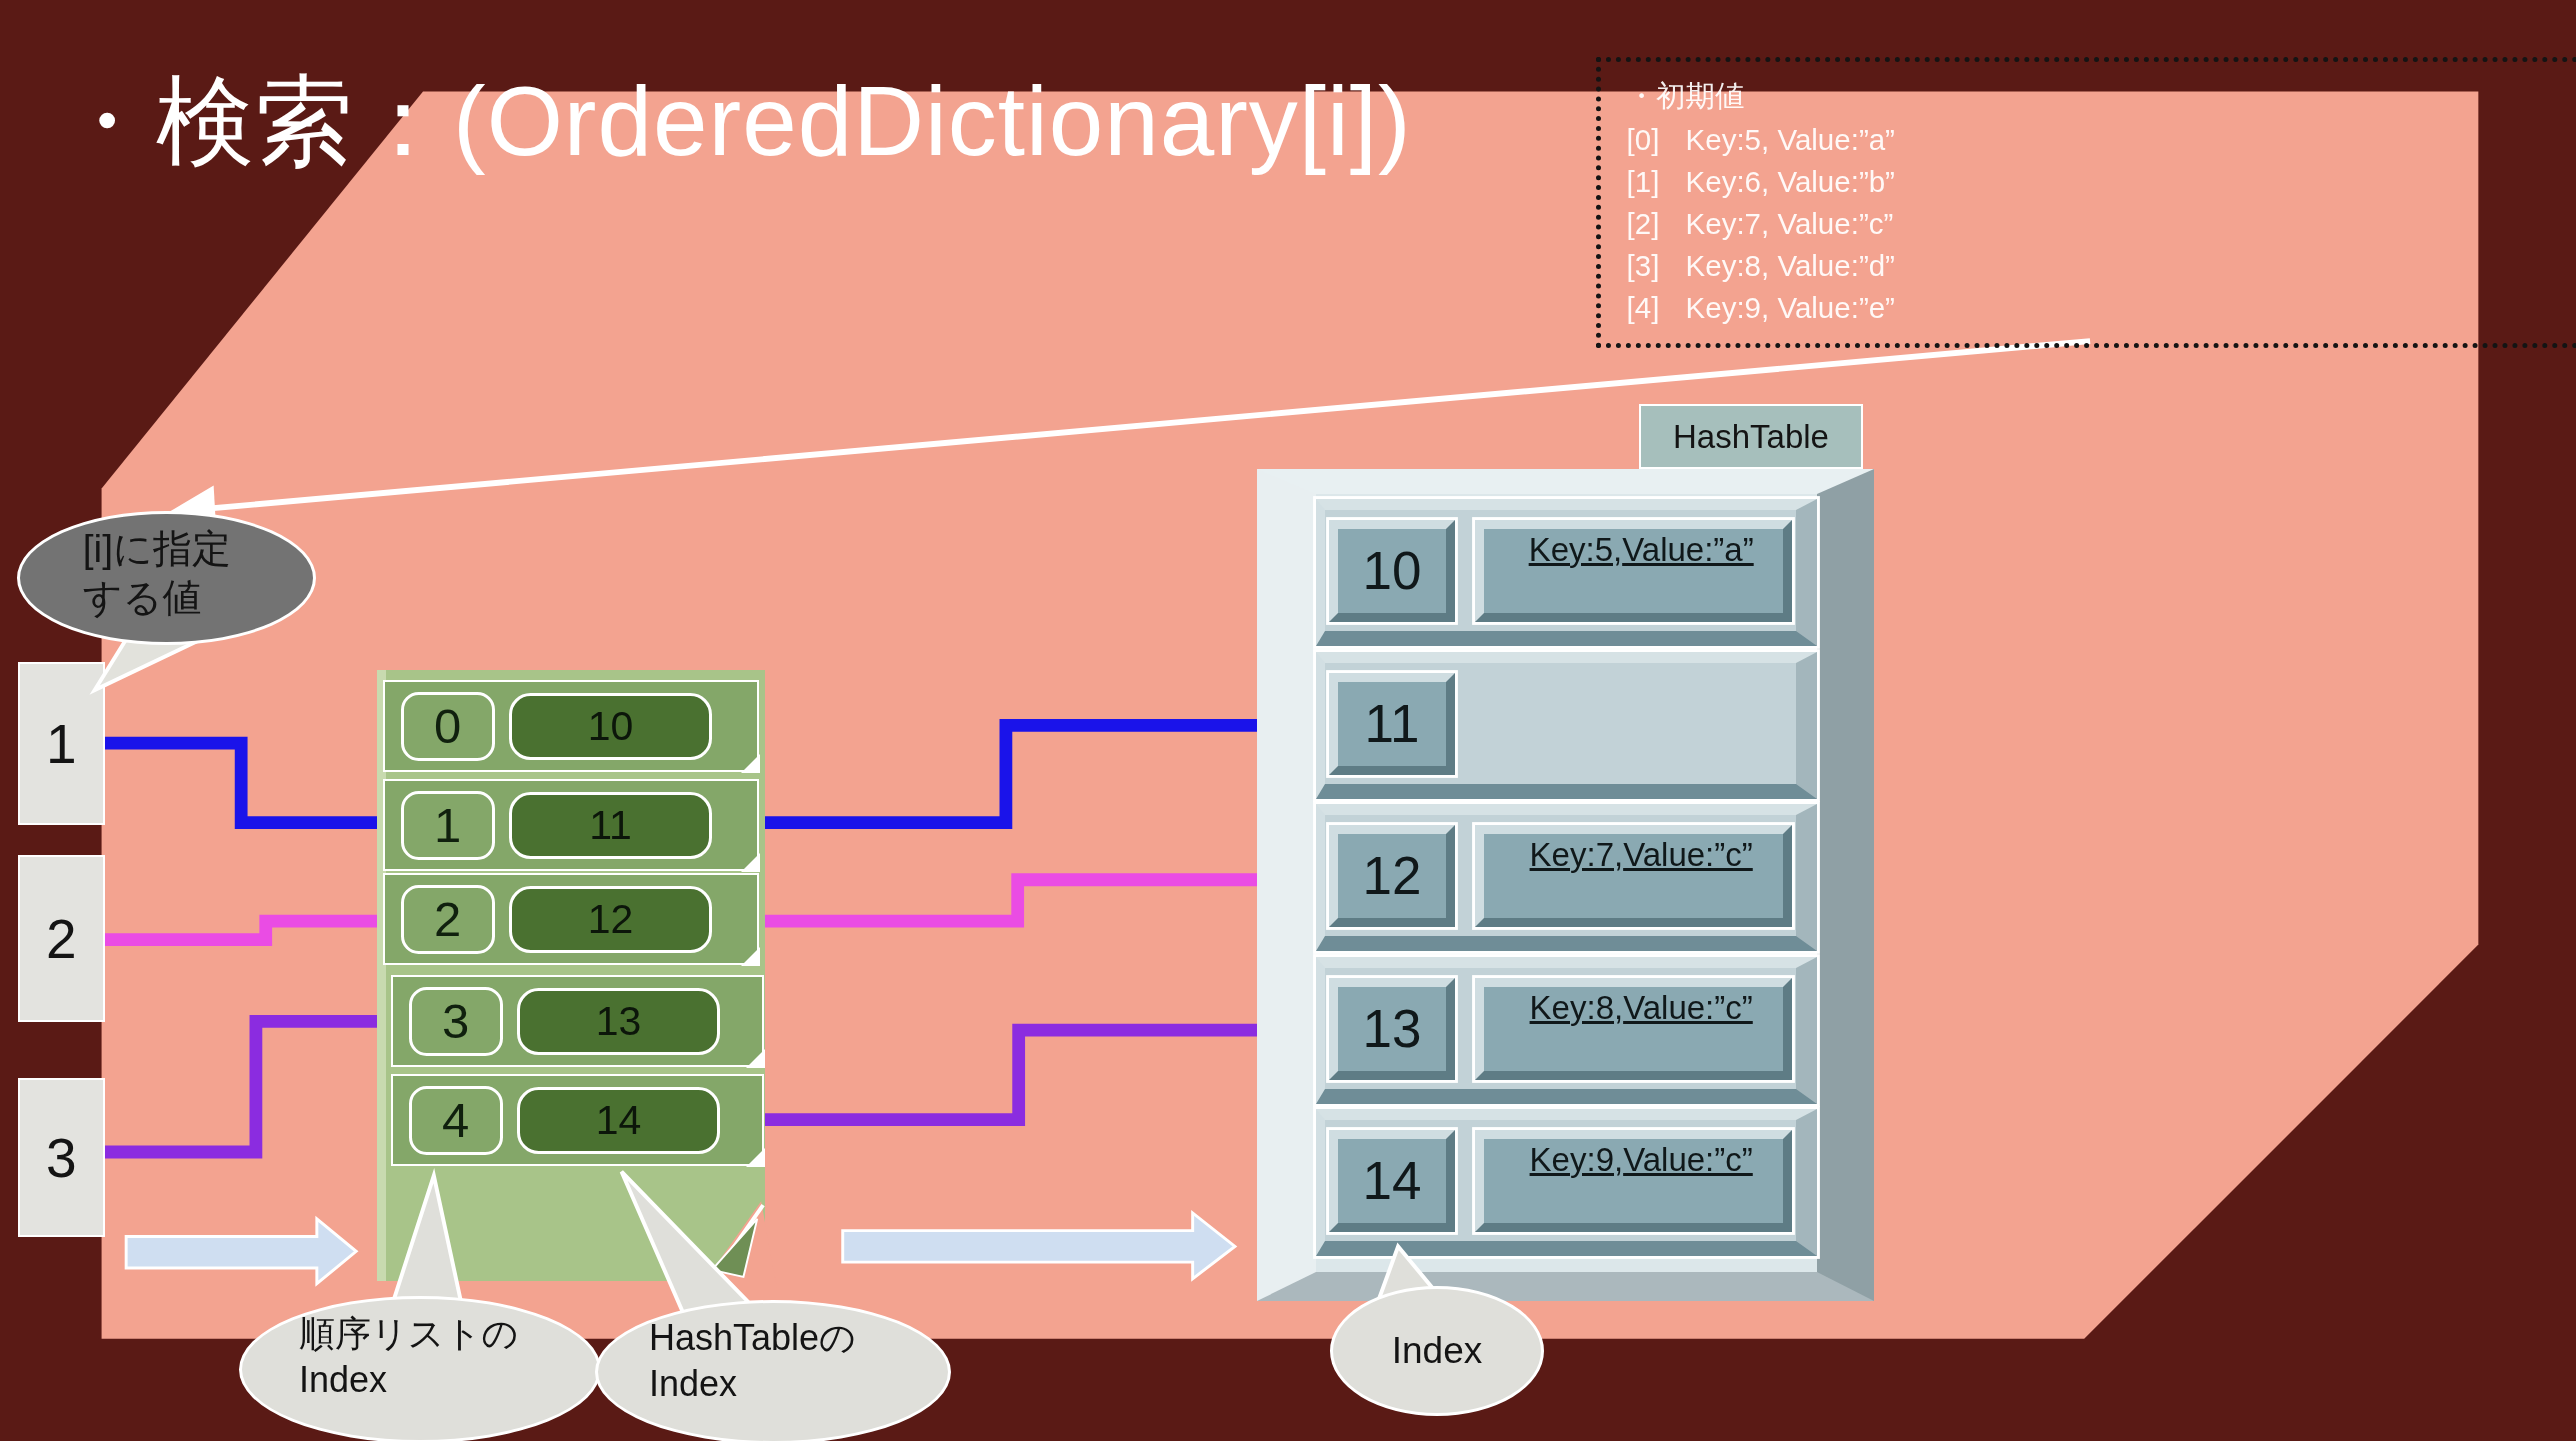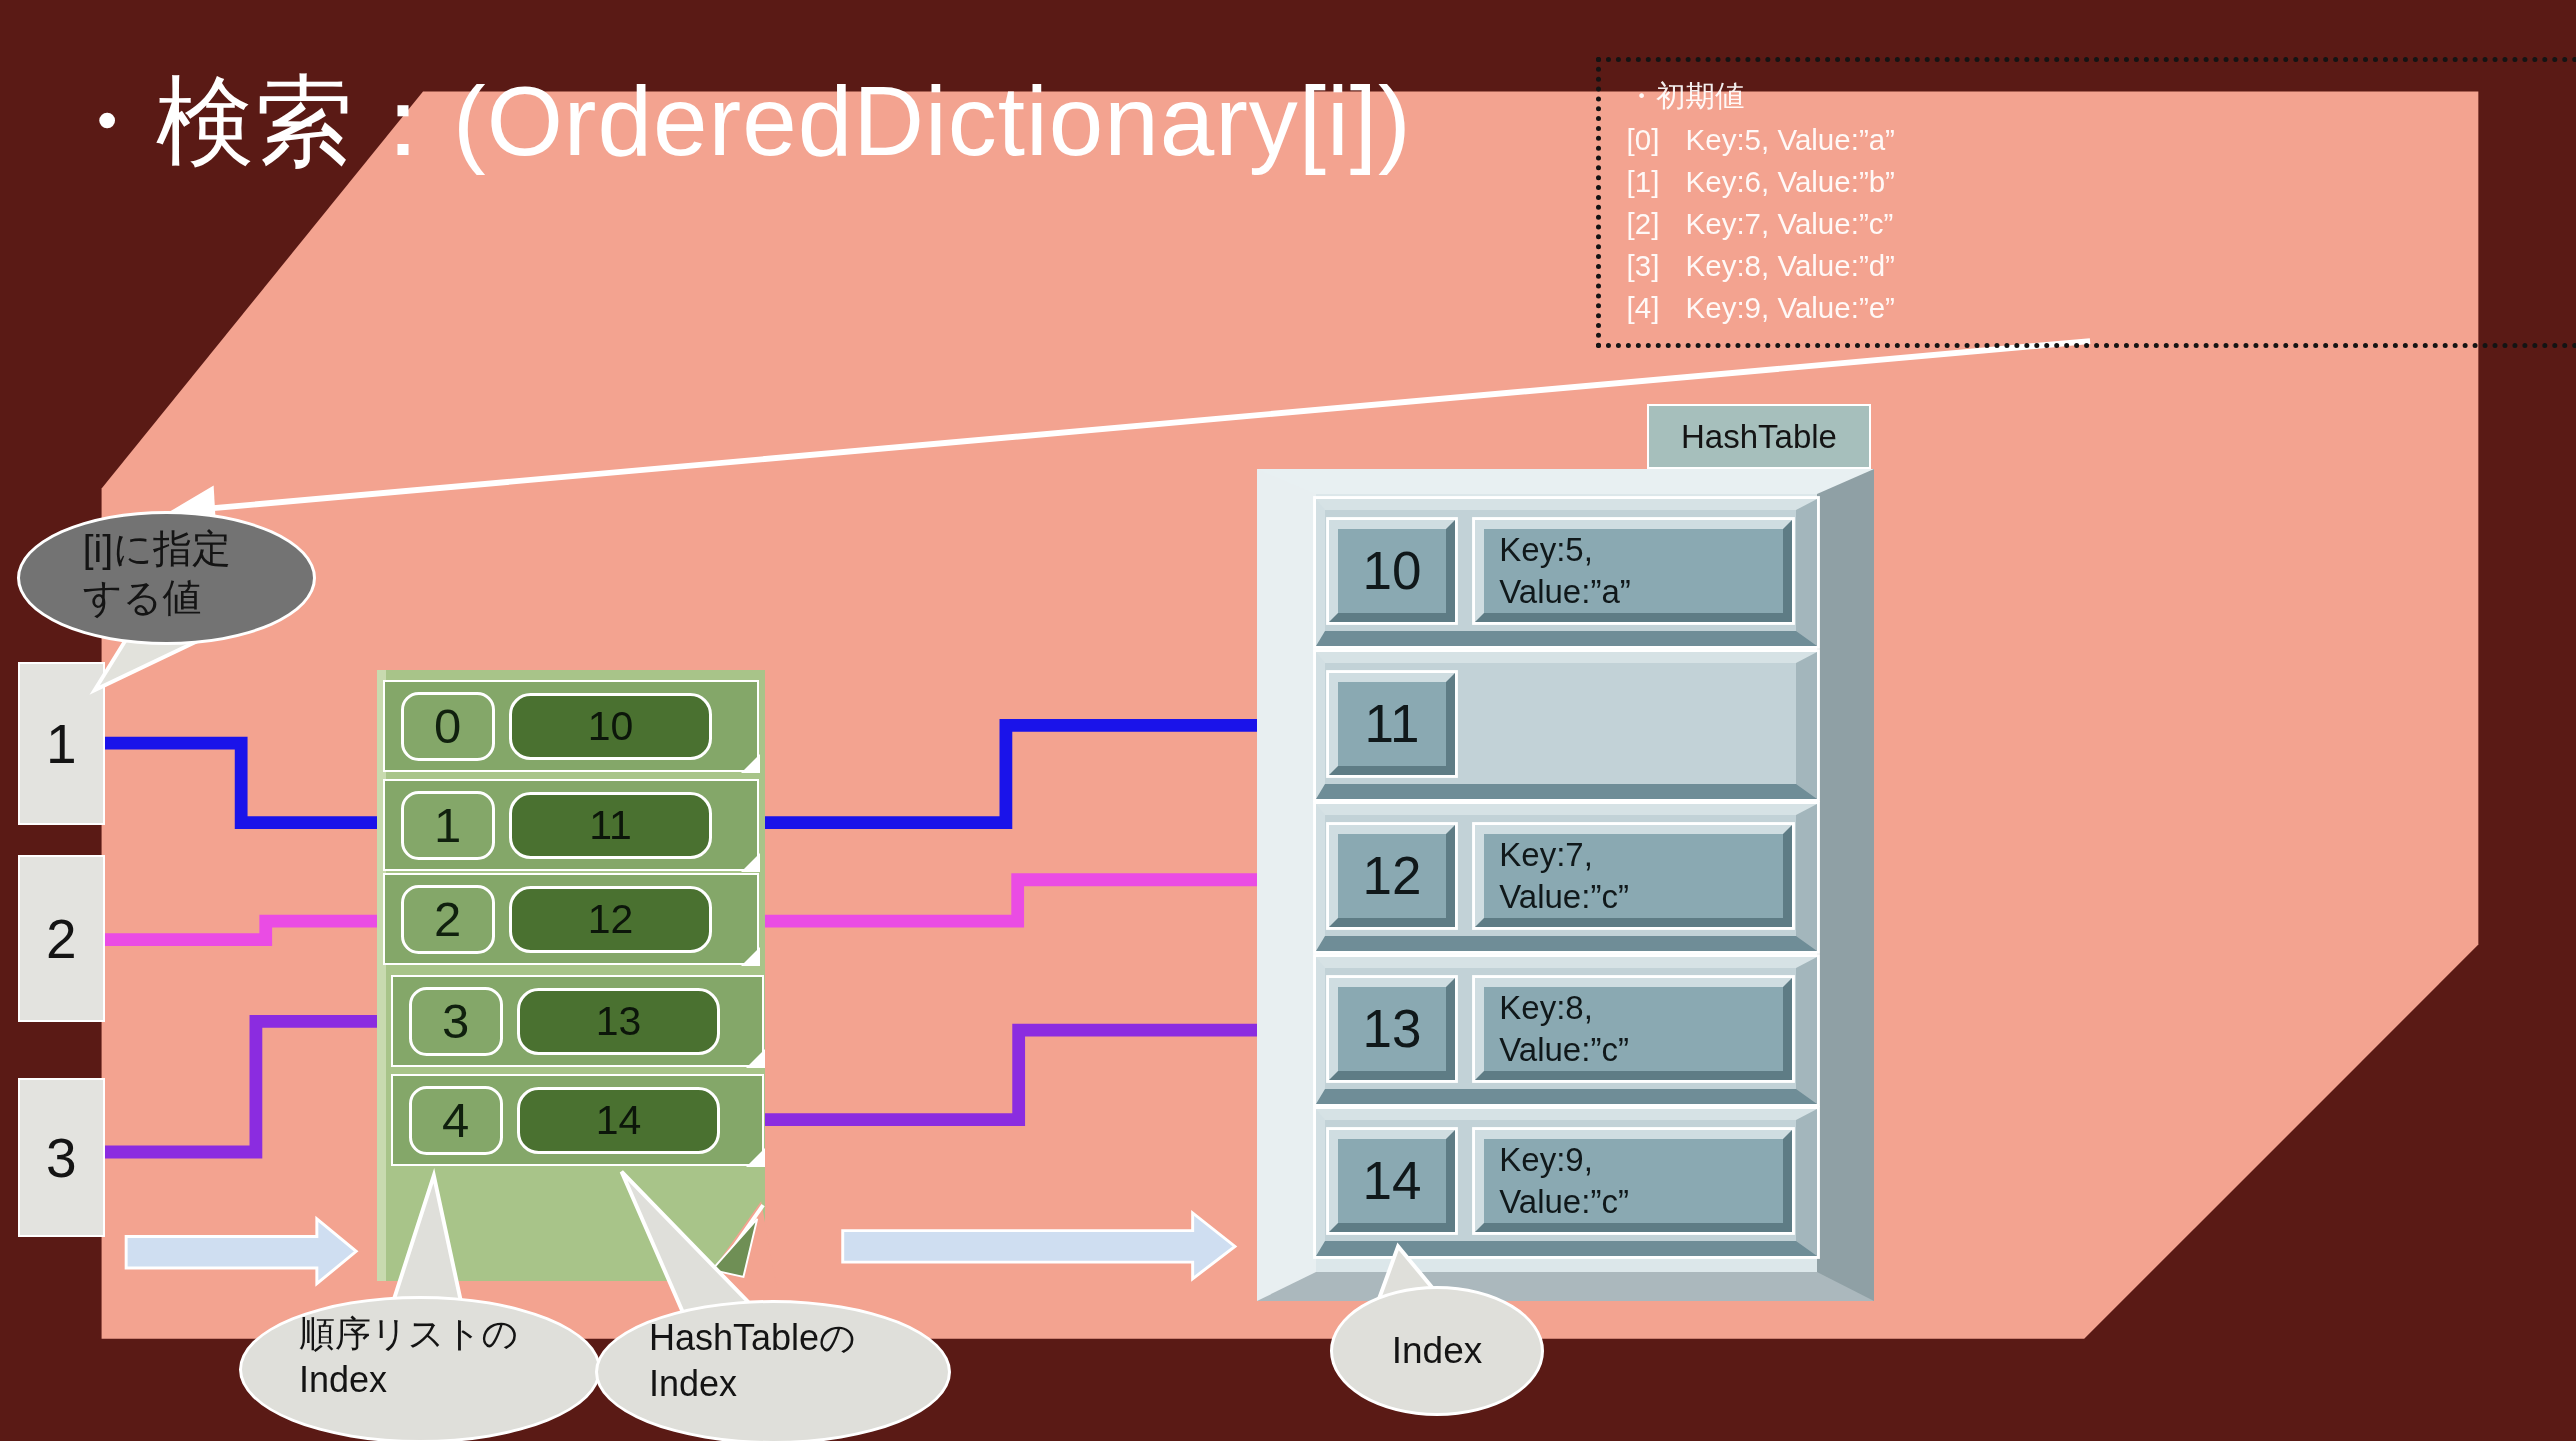--- a/index.html
+++ b/index.html
@@ -38,37 +38,37 @@
   .ol-idx{position:absolute;left:15.7px;top:9.8px;width:88px;height:63px;border:3.9px solid #fff;
           border-radius:17.7px;display:flex;align-items:center;justify-content:center;
           font-size:49px;color:#10200e;}
   .ol-val{position:absolute;left:124px;top:10.8px;width:197px;height:61px;background:#4a7130;
           border:3.9px solid #fff;border-radius:21.6px;display:flex;align-items:center;justify-content:center;
           font-size:41px;color:#0c160a;}
   .ol-fold{position:absolute;right:-2.9px;bottom:-2.9px;width:0;height:0;
            border-bottom:19.7px solid #fff;border-left:19.7px solid transparent;}
   
   #ht-label{left:1639px;top:404px;width:224px;height:65px;background:#a6bfbc;border:2.9px solid #fff;
-            display:flex;align-items:center;justify-content:center;font-size:33px;color:#141414;margin-left:8px;}
+            display:flex;align-items:center;justify-content:center;font-size:33px;color:#141414;}
   #ht-outer{left:1257px;top:469px;width:617px;height:832px;background:#dce7ea;
             border-style:solid;border-width:25.6px 57px 29.5px 59px;
             border-color:#e8f0f2 #8fa0a5 #abb8bd #e8eff1;}
   .ht-row{position:absolute;left:1316px;width:501px;height:147px;background:#c2d2d7;
           border-style:solid;border-width:11.8px 21.6px 15.7px 9.8px;
           border-color:#d6e2e5 #a3b6bc #6f8d97 #d2dfe3;
           box-shadow:0 0 0 2.9px #ffffff;display:flex;align-items:center;gap:19.7px;padding:0 3.9px;}
   #ht-r0{top:499px;} #ht-r1{top:652px;} #ht-r2{top:804px;} #ht-r3{top:957px;} #ht-r4{top:1109px;}
   .ht-cell{box-sizing:border-box;height:102px;background:#8aa9b2;
            border-style:solid;border-width:9.8px;
            border-color:#cfdde1 #5e7c85 #5e7c85 #cfdde1;
            box-shadow:0 0 0 2.9px #ffffff;}
   .ht-idx{width:126px;display:flex;align-items:center;justify-content:center;
           font-size:53px;color:#10181a;}
-  .ht-kv{flex:1;display:flex;flex-direction:column;justify-content:center;
-         padding-left:15.7px;font-size:33px;line-height:42px;color:#10181a;}
+  .ht-kv{flex:1;display:flex;flex-direction:row;justify-content:center;
+         padding-left:15.7px;font-size:33px;line-height:42px;color:#10181a;text-decoration:underline;}
   
   #bubble-i{left:16.7px;top:511px;width:299px;height:134px;padding:9.8px 0 0 63px;
             font-size:39px;line-height:49px;background:#737373;}
   #bubble-ol{left:239px;top:1296px;width:362px;height:147px;padding:11.8px 0 0 57px;
              font-size:36px;line-height:46px;}
   #bubble-ht{left:595px;top:1300px;width:356px;height:144px;padding:11.8px 0 0 51px;
              font-size:36px;line-height:46px;}
   #bubble-ix{left:1330px;top:1286px;width:214px;height:130px;display:flex;
              align-items:center;justify-content:center;font-size:37px;}
 </style>

